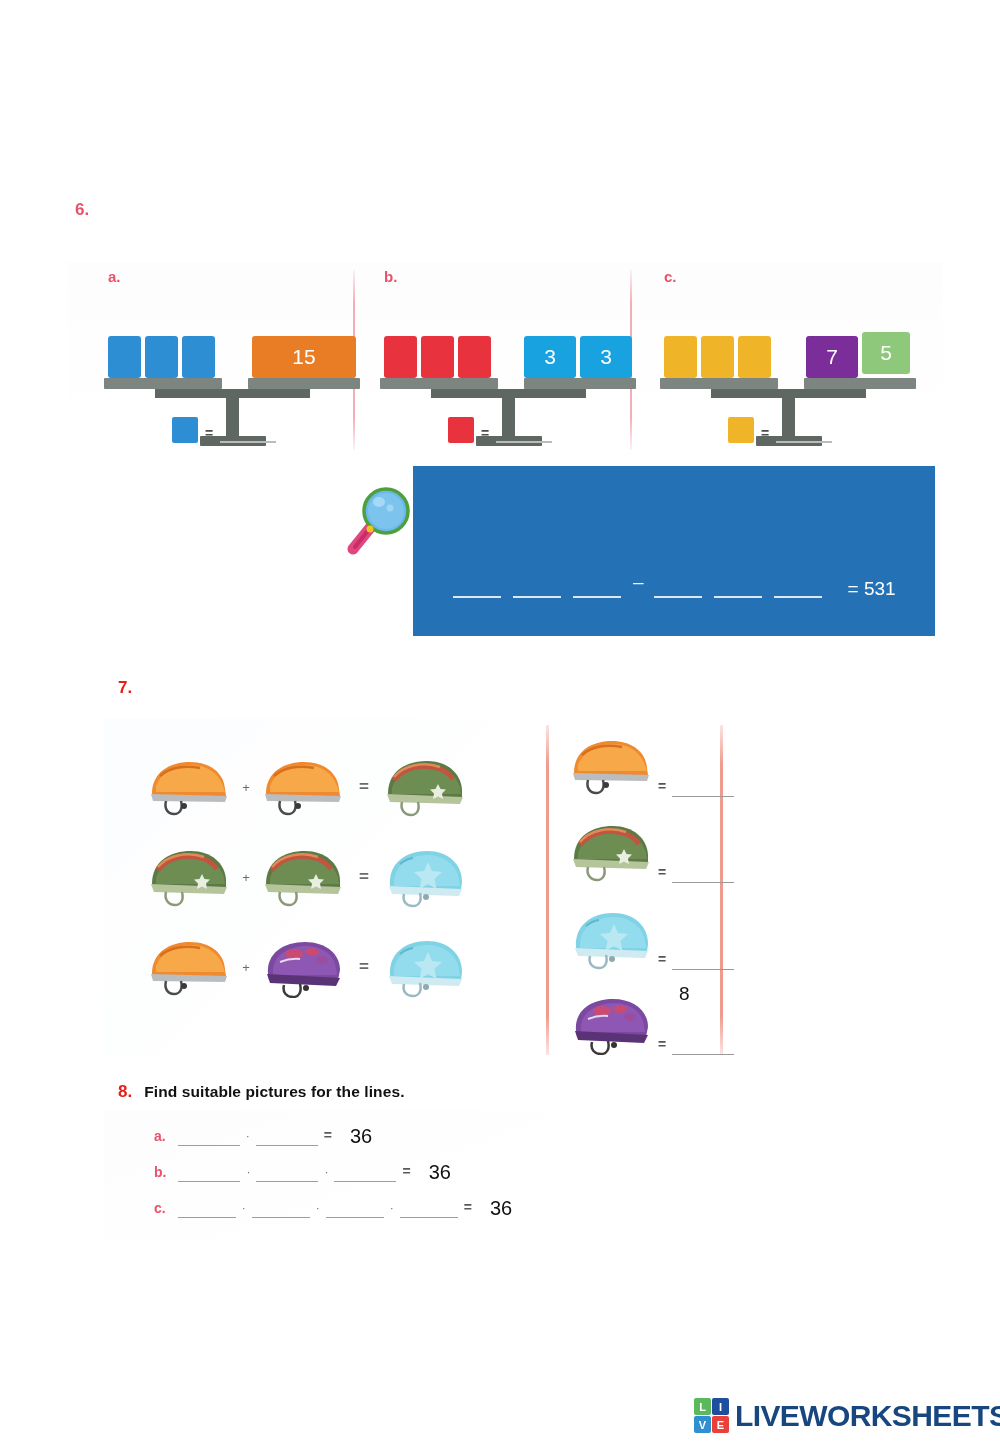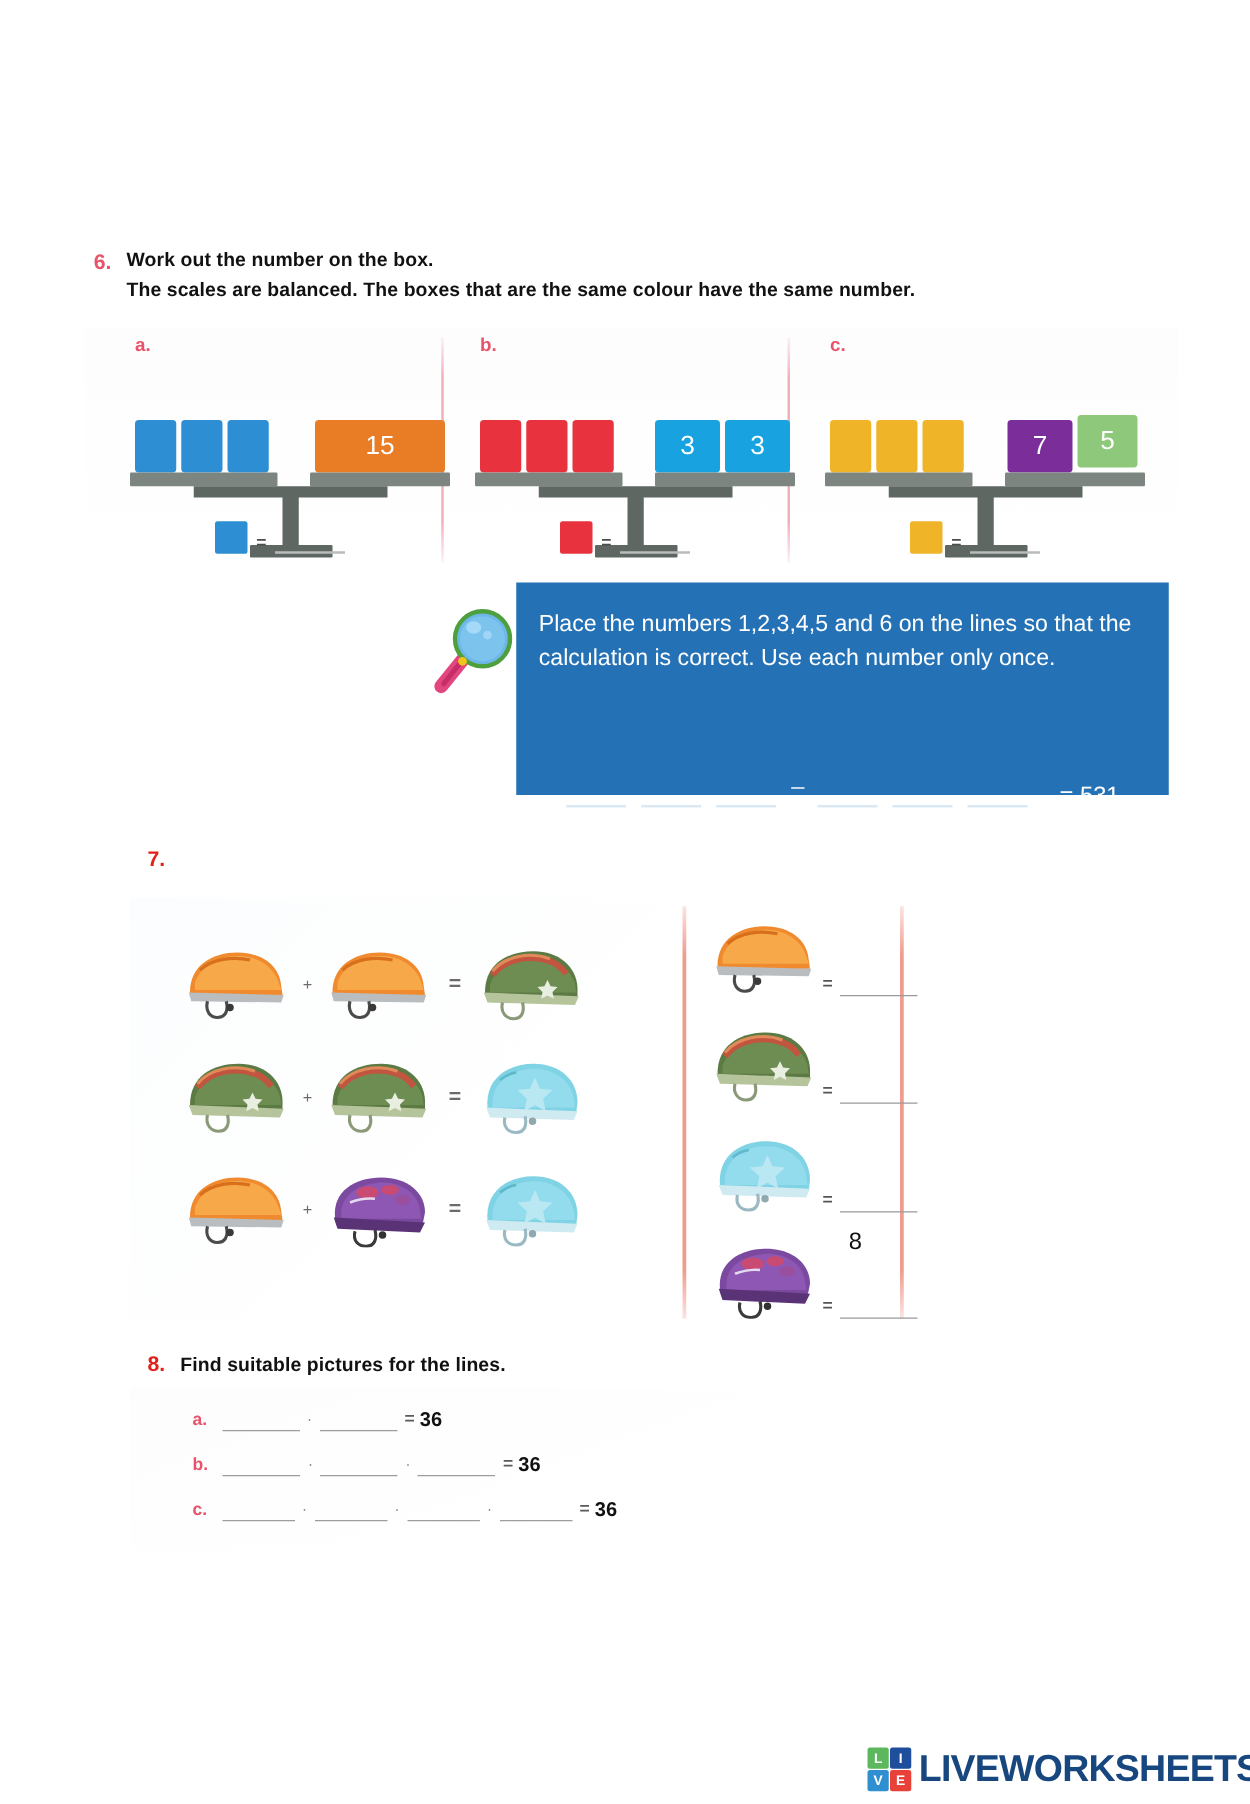--- a/index.html
+++ b/index.html
@@ -45,21 +45,21 @@
   .ansrow .chip{width:26px;height:26px;border-radius:2px;}
   .ansrow .eq{font-size:14px;font-weight:bold;color:#4a4f4c;line-height:1;padding-bottom:3px;}
   .ansrow .blank{width:56px;border-bottom:2px solid #b9bcbb;height:16px;}
 
   
   #hint{position:absolute;left:413px;top:466px;width:522px;height:170px;background:#2472b5;}
   #hint .txt{position:absolute;left:18px;top:20px;width:492px;color:#fff;font-size:18.5px;line-height:1.45;}
   #hint .calc{position:absolute;left:40px;top:110px;display:flex;align-items:flex-end;gap:0px;}
   .hblank{width:48px;border-bottom:2.5px solid #dbe9f5;height:14px;margin-right:12px;}
   .hminus{color:#e9f1f8;font-size:19px;line-height:1;position:relative;top:-7px;margin-right:10px;}
-  .heq{color:#fff;font-size:19px;margin-left:14px;position:relative;top:2px;white-space:nowrap;margin-top:48px;}
+  .heq{color:#fff;font-size:19px;margin-left:14px;position:relative;top:2px;white-space:nowrap;}
 
   #magnifier{position:absolute;left:346px;top:482px;width:72px;height:74px;}
 
   
   #q7-head{position:absolute;left:118px;top:678px;display:flex;gap:12px;align-items:baseline;}
   #q7-panel{position:absolute;left:104px;top:718px;width:640px;height:340px;
             background:linear-gradient(135deg,#fcfdfe 0%,#ffffff 60%);}
   .heq-row{position:absolute;display:flex;align-items:center;}
   .helm{width:86px;height:62px;}
   .op{font-size:13px;color:#6b6b6b;width:28px;text-align:center;}
@@ -75,41 +75,37 @@
 
   
   #q8-head{position:absolute;left:118px;top:1082px;display:flex;gap:12px;align-items:baseline;}
   #q8-rows{position:absolute;left:104px;top:1110px;width:640px;height:130px;
            background:linear-gradient(160deg,#fdfdfd 0%,#ffffff 70%);}
   .q8row{position:absolute;display:flex;align-items:flex-end;}
   .q8row .rl{font-size:14px;font-weight:bold;color:#e8536b;margin-right:12px;padding-bottom:2px;}
   .q8blank{border-bottom:1.8px solid #9d9d9d;height:15px;}
   .q8dot{font-size:12px;color:#777;margin:0 6px 3px 6px;}
   .q8eq{font-size:14px;font-weight:bold;color:#5a5a5a;margin:0 4px 3px 6px;}
-  .q8res{font-size:16px;color:#111;line-height:1;font-weight:bold;}
+  .q8res{font-size:20px;color:#111;margin-left:14px;line-height:1;}
 
   
   #footer{position:absolute;left:694px;top:1398px;display:flex;align-items:center;gap:6px;}
   #logo-grid{display:grid;grid-template-columns:17px 17px;grid-template-rows:17px 17px;gap:1px;}
   #logo-grid div{display:flex;align-items:center;justify-content:center;color:#fff;
      font-size:11px;font-weight:bold;border-radius:2px;font-family:"Liberation Sans",sans-serif;}
   #logo-text{font-size:30px;font-weight:bold;color:#17477e;letter-spacing:-.6px;}
 </style>
 </head>
 <body>
 
 <div class="page">
 
   <div id="q6-head">
     <div class="line">
       <span class="qnum">6.</span>
-      <span class="lines">
-        <span class="qtext">Work out the number on the box.</span>
-        <span class="qtext">The scales are balanced. The boxes that are the same colour have the same number.</span>
-      </span>
     </div>
   </div>
 
   <div id="q6-scales">
     <div class="divider" style="left:285px"></div>
     <div class="divider" style="left:562px"></div>
 
     <div class="scale" style="left:32px">
       <span class="lbl">a.</span>
       <div class="beam-wrap">
@@ -177,21 +173,20 @@
     <line x1="24" y1="46" x2="7" y2="67" stroke="#e2457f" stroke-width="11" stroke-linecap="round"></line>
     <line x1="24" y1="46" x2="9" y2="65" stroke="#c62e68" stroke-width="4" stroke-linecap="round"></line>
     <circle cx="40" cy="29" r="22" fill="#6cb8e8" stroke="#4e9f3d" stroke-width="3.5"></circle>
     <circle cx="40" cy="29" r="18" fill="#7cc3ee"></circle>
     <ellipse cx="33" cy="20" rx="6" ry="5" fill="#a8dbf7" opacity="0.9"></ellipse>
     <circle cx="44" cy="26" r="3.5" fill="#a8dbf7" opacity="0.8"></circle>
     <circle cx="24" cy="47" r="3.5" fill="#f0c419"></circle>
   </svg>
 
   <div id="hint">
-    <div class="txt">Place the numbers 1,2,3,4,5 and 6 on the lines so that the calculation is correct. Use each number only once.</div>
     <div class="calc">
       <span class="hblank"></span>
       <span class="hblank"></span>
       <span class="hblank"></span>
       <span class="hminus">–</span>
       <span class="hblank"></span>
       <span class="hblank"></span>
       <span class="hblank"></span>
       <span class="heq">= 531</span>
     </div>

